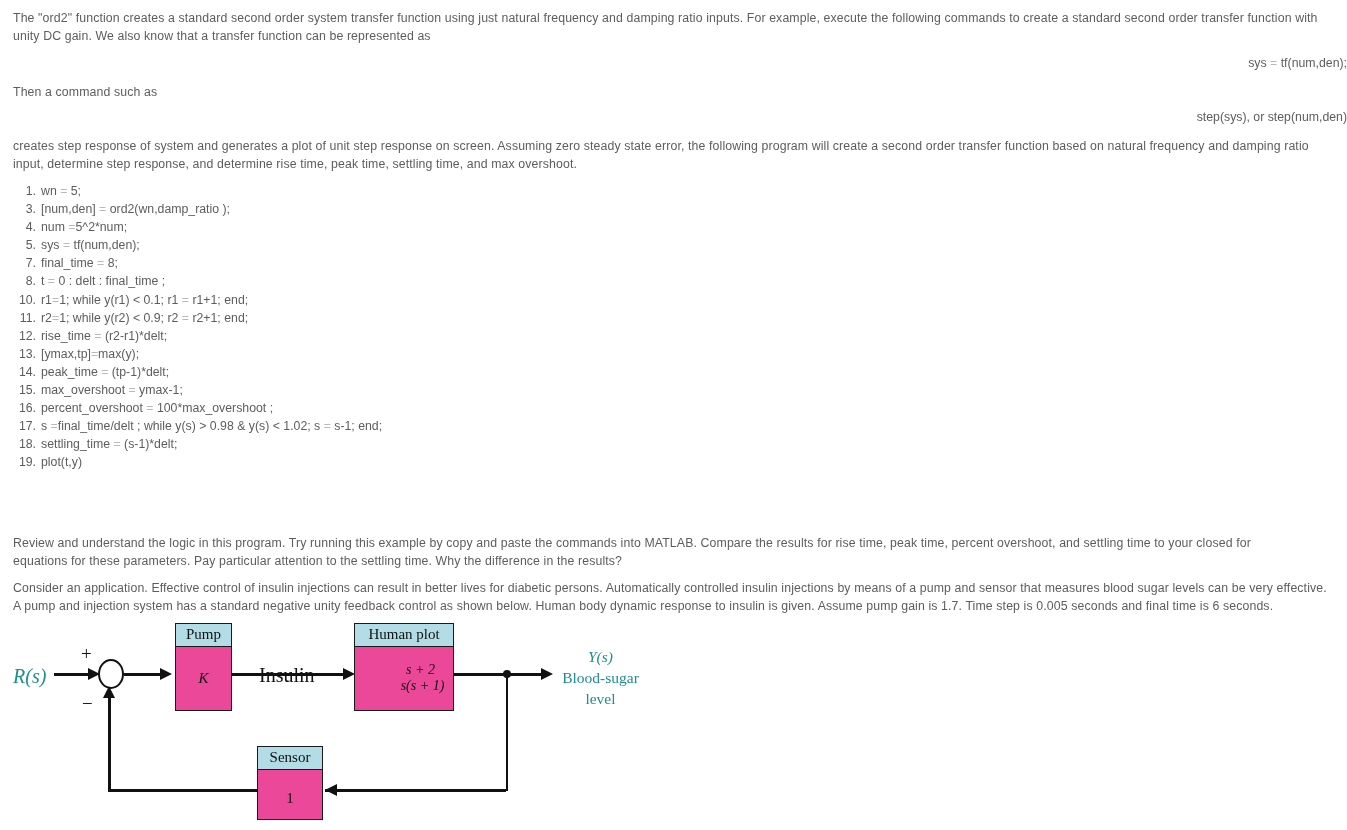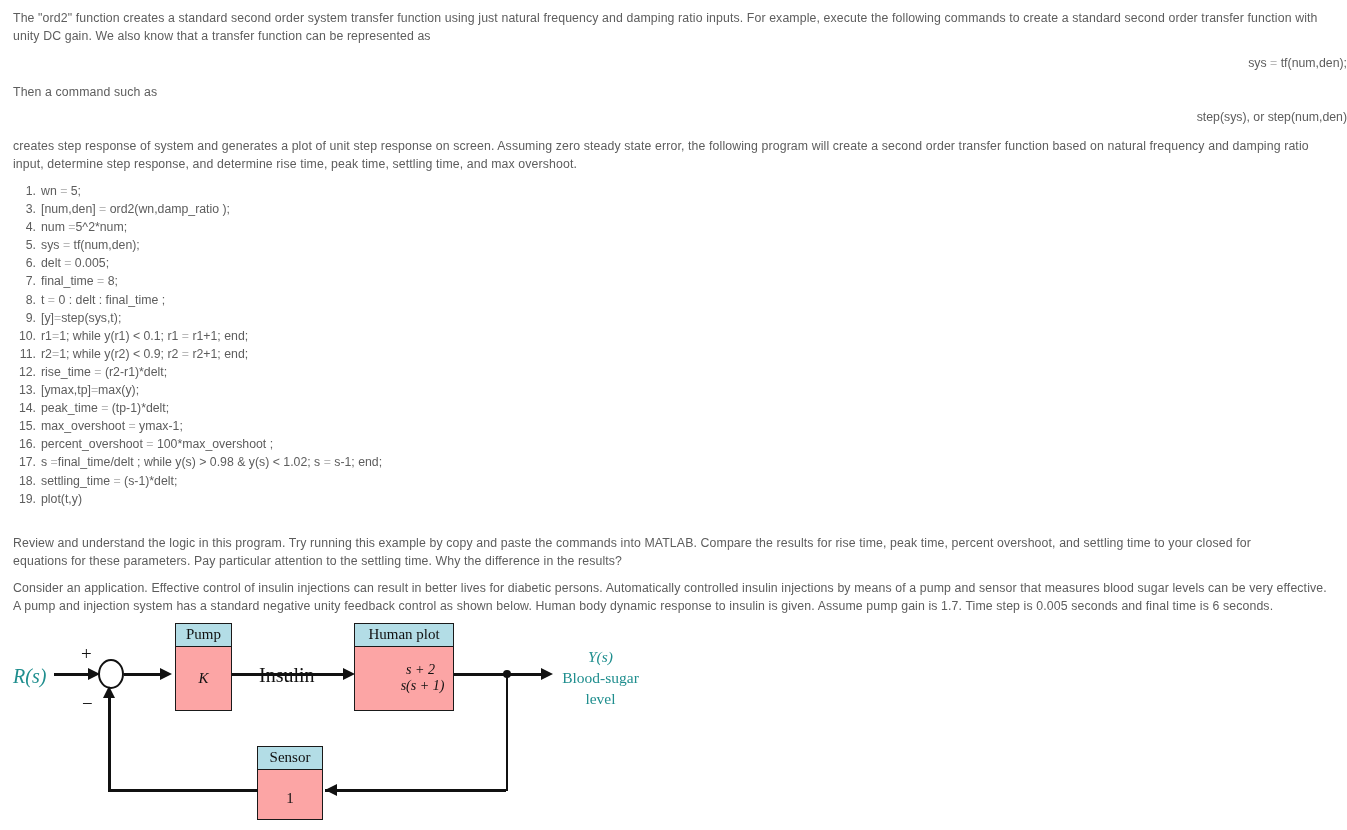--- a/index.html
+++ b/index.html
@@ -62,21 +62,21 @@
   .diagram {
     position: absolute;
     left: 0;
     top: 618px;
     width: 700px;
     height: 212px;
   }
   .blk {
     position: absolute;
     border: 1.8px solid #1a1a1a;
-    background: #fca5a5;
+    background: #ec4899;
     box-sizing: border-box;
   }
   .blk .hdr {
     border-bottom: 1.8px solid #1a1a1a;
     background: #b3dde6;
     text-align: center;
     font-family: "Liberation Serif", serif;
     font-size: 15px;
     color: #111;
     line-height: 1;
@@ -182,24 +182,22 @@
 
   <div class="centered-code" style="top:110px;">step(sys), or step(num,den)</div>
 
   <div class="para" style="left:13px; top:137px; width:1316px;">creates step response of system and generates a plot of unit step response on screen.  Assuming zero steady state error, the following program will create a second order transfer function based on natural frequency and damping ratio input, determine step response, and determine rise time, peak time, settling time, and max overshoot.</div>
 
   <div class="codelist">
     <div class="codeline"><span class="num">1.</span><span>wn <span class="dim">=</span> 5;</span></div>
     <div class="codeline"><span class="num">3.</span><span>[num,den] <span class="dim">=</span> ord2(wn,damp_ratio );</span></div>
     <div class="codeline"><span class="num">4.</span><span>num <span class="dim">=</span>5^2*num;</span></div>
     <div class="codeline"><span class="num">5.</span><span>sys <span class="dim">=</span> tf(num,den);</span></div>
-    <div class="codeline"><span class="num">6.</span><span>delt <span class="dim">=</span> 0.005;</span></div>
     <div class="codeline"><span class="num">7.</span><span>final_time <span class="dim">=</span> 8;</span></div>
     <div class="codeline"><span class="num">8.</span><span>t <span class="dim">=</span> 0 : delt : final_time ;</span></div>
-    <div class="codeline"><span class="num">9.</span><span>[y]<span class="dim">=</span>step(sys,t);</span></div>
     <div class="codeline"><span class="num">10.</span><span>r1<span class="dim">=</span>1; while y(r1) &lt; 0.1; r1 <span class="dim">=</span> r1+1; end;</span></div>
     <div class="codeline"><span class="num">11.</span><span>r2<span class="dim">=</span>1; while y(r2) &lt; 0.9; r2 <span class="dim">=</span> r2+1; end;</span></div>
     <div class="codeline"><span class="num">12.</span><span>rise_time <span class="dim">=</span> (r2-r1)*delt;</span></div>
     <div class="codeline"><span class="num">13.</span><span>[ymax,tp]<span class="dim">=</span>max(y);</span></div>
     <div class="codeline"><span class="num">14.</span><span>peak_time <span class="dim">=</span> (tp-1)*delt;</span></div>
     <div class="codeline"><span class="num">15.</span><span>max_overshoot <span class="dim">=</span> ymax-1;</span></div>
     <div class="codeline"><span class="num">16.</span><span>percent_overshoot <span class="dim">=</span> 100*max_overshoot ;</span></div>
     <div class="codeline"><span class="num">17.</span><span>s <span class="dim">=</span>final_time/delt ; while y(s) &gt; 0.98 &amp; y(s) &lt; 1.02; s <span class="dim">=</span> s-1; end;</span></div>
     <div class="codeline"><span class="num">18.</span><span>settling_time <span class="dim">=</span> (s-1)*delt;</span></div>
     <div class="codeline"><span class="num">19.</span><span>plot(t,y)</span></div>

